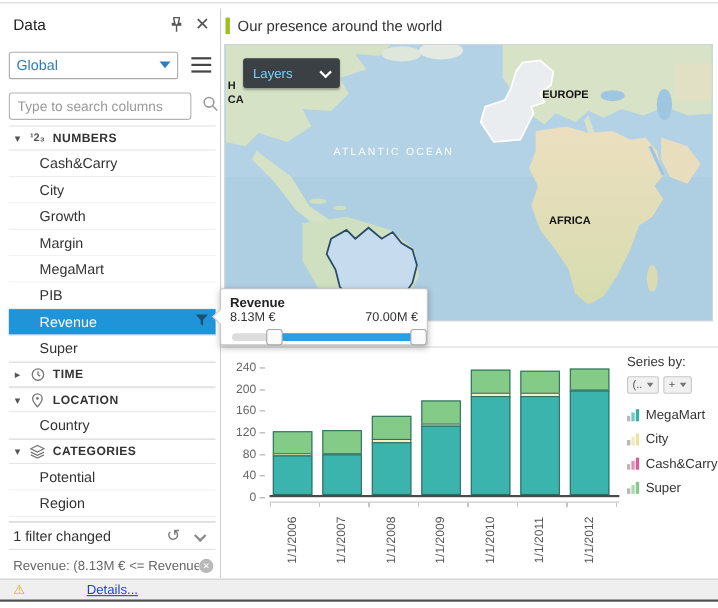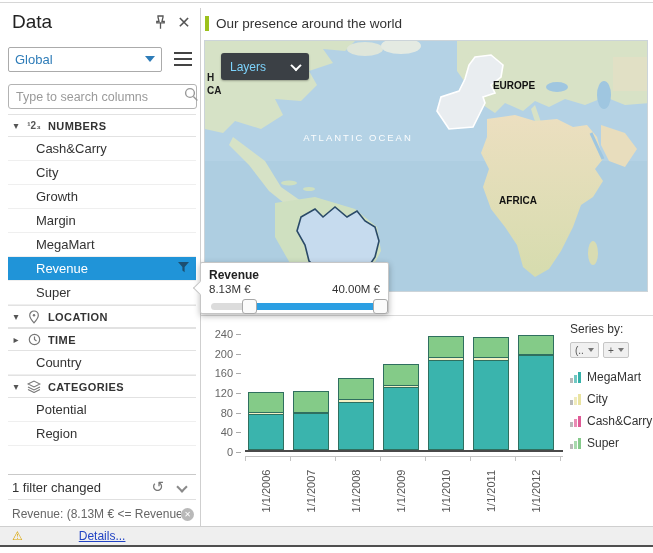--- a/index.html
+++ b/index.html
@@ -7,32 +7,32 @@
   .screen {
     position:relative; width:653px; height:553px; overflow:hidden;
     font-family:"Liberation Sans", sans-serif; background:#fff; color:#333;
   }
   .top-edge { position:absolute; left:0; top:2px; width:653px; height:1px; background:#d6d6d6; }
   .bottom-edge { position:absolute; left:0; top:545px; width:653px; height:2px; background:#4f4f4f; }
 
   
   .sidebar { position:absolute; left:8px; top:6px; width:188px; height:519px; background:#fff; }
   .sb-header { position:absolute; left:0; top:2px; width:188px; height:28px; display:flex; align-items:center; }
-  .sb-title { font-size:19px; color:#222; padding-left:4px; flex:1; }
+  .sb-title { font-size:14px; color:#222; padding-left:4px; flex:1; }
   .sb-hicon { width:24px; height:22px; display:flex; align-items:center; justify-content:center; color:#555; cursor:pointer; }
   .close-glyph { font-size:16px; color:#555; }
 
   .global-row { position:absolute; left:0; top:40px; width:188px; height:26px; display:flex; align-items:center; }
   .global-select { width:154px; height:25px; border:1px solid #ababab; border-radius:2px; display:flex; align-items:center; padding:0 6px; background:#fff; }
   .global-select .val { color:#2e7cb8; font-size:13px; flex:1; }
   .tri-down-blue { width:0; height:0; border-left:5px solid transparent; border-right:5px solid transparent; border-top:6px solid #2e7cb8; }
   .burger { margin-left:12px; width:18px; height:14px; display:flex; flex-direction:column; justify-content:space-between; cursor:pointer; }
   .burger div { height:2px; background:#444; }
 
-  .search-row { position:absolute; left:0; top:78px; width:189px; height:25px; border:1px solid #b3b3b3; border-radius:3px; display:flex; align-items:center; background:#fff; }
+  .search-row { position:absolute; left:0; top:78px; width:166px; height:25px; border:1px solid #b3b3b3; border-radius:3px; display:flex; align-items:center; background:#fff; }
   .search-row input { border:none; outline:none; flex:1; font-size:12.5px; padding:0 7px; color:#444; font-family:"Liberation Sans",sans-serif; background:transparent; }
   .search-row input::placeholder { color:#9a9a9a; }
   .mag { margin-right:6px; }
 
   .sb-list { position:absolute; left:0; top:108px; width:188px; }
   .sec-hdr { height:23px; display:flex; align-items:center; border-top:1px solid #e2e2e2; border-bottom:1px solid #e2e2e2; background:#fff; cursor:pointer; }
   .sec-hdr .arr { width:16px; text-align:center; color:#555; font-size:10px; }
   .arr-down::before { content:"▾"; }
   .arr-right::before { content:"▸"; }
   .sec-ic { width:20px; display:flex; justify-content:center; align-items:center; color:#777; }
@@ -164,52 +164,55 @@
         </div>
       <div class="sb-item">
           <span class="item-lbl">Growth</span>
         </div>
       <div class="sb-item">
           <span class="item-lbl">Margin</span>
         </div>
       <div class="sb-item">
           <span class="item-lbl">MegaMart</span>
         </div>
+      <div class="sb-item">
+          <span class="item-lbl">PIB</span>
+        </div>
       <div class="sb-item sel">
         <span class="item-lbl">Revenue</span>
         <span>
           <svg width="13" height="13" viewBox="0 0 13 13">
               <path d="M1,1 h11 l-4.4,5 v5.2 l-2.2,-1.6 V6 Z" fill="#1d4f70"></path>
             </svg>
         </span>
       </div>
       <div class="sb-item">
           <span class="item-lbl">Super</span>
         </div>
+
+      <div class="sec-hdr">
+        <span class="arr arr-right"></span>
+        <span class="sec-ic">
+          <svg width="13" height="13" viewBox="0 0 13 13">
+              <circle cx="6.5" cy="6.5" r="5.2" stroke="#777" stroke-width="1.2" fill="none"></circle>
+              <path d="M6.5 3.5 v3 l2 1.4" stroke="#777" stroke-width="1.2" fill="none"></path>
+            </svg>
+        </span>
+        <span class="lbl">TIME</span>
+      </div>
 
       <div class="sec-hdr">
         <span class="arr arr-down"></span>
         <span class="sec-ic">
           <svg width="12" height="14" viewBox="0 0 12 14">
               <path d="M6 1 a4.3 4.3 0 0 1 4.3 4.3 c0 3 -4.3 7.5 -4.3 7.5 s-4.3 -4.5 -4.3 -7.5 A4.3 4.3 0 0 1 6 1 Z" stroke="#777" stroke-width="1.2" fill="none"></path>
               <circle cx="6" cy="5.2" r="1.2" fill="#777"></circle>
             </svg>
         </span>
         <span class="lbl">LOCATION</span>
-      </div>
-
-      <div class="sec-hdr">
-        <span class="arr arr-right"></span>
-        <span class="sec-ic">
-          <svg width="13" height="13" viewBox="0 0 13 13">
-              <circle cx="6.5" cy="6.5" r="5.2" stroke="#777" stroke-width="1.2" fill="none"></circle>
-              <path d="M6.5 3.5 v3 l2 1.4" stroke="#777" stroke-width="1.2" fill="none"></path>
-            </svg>
-        </span>
-        <span class="lbl">TIME</span>
       </div>
       <div class="sb-item">
           <span class="item-lbl">Country</span>
         </div>
 
       <div class="sec-hdr">
         <span class="arr arr-down"></span>
         <span class="sec-ic">
           <svg width="14" height="13" viewBox="0 0 14 13">
               <path d="M1 4 L7 1 L13 4 L7 7 Z" stroke="#777" stroke-width="1.1" fill="none"></path>
@@ -295,21 +298,21 @@
       <span class="txt">Layers</span>
       <span class="chev-w"></span>
     </div>
   </div>
 
   <div class="popup">
     <div class="popup-arrow"></div>
     <div class="popup-title">Revenue</div>
     <div class="popup-vals">
       <span>8.13M €</span>
-      <span>40.00M €</span>
+      <span>70.00M €</span>
     </div>
     <div class="slider">
       <div class="track"></div>
       <div class="range"></div>
       <div class="handle h1"></div>
       <div class="handle h2"></div>
     </div>
   </div>
 
   <div class="chart">

